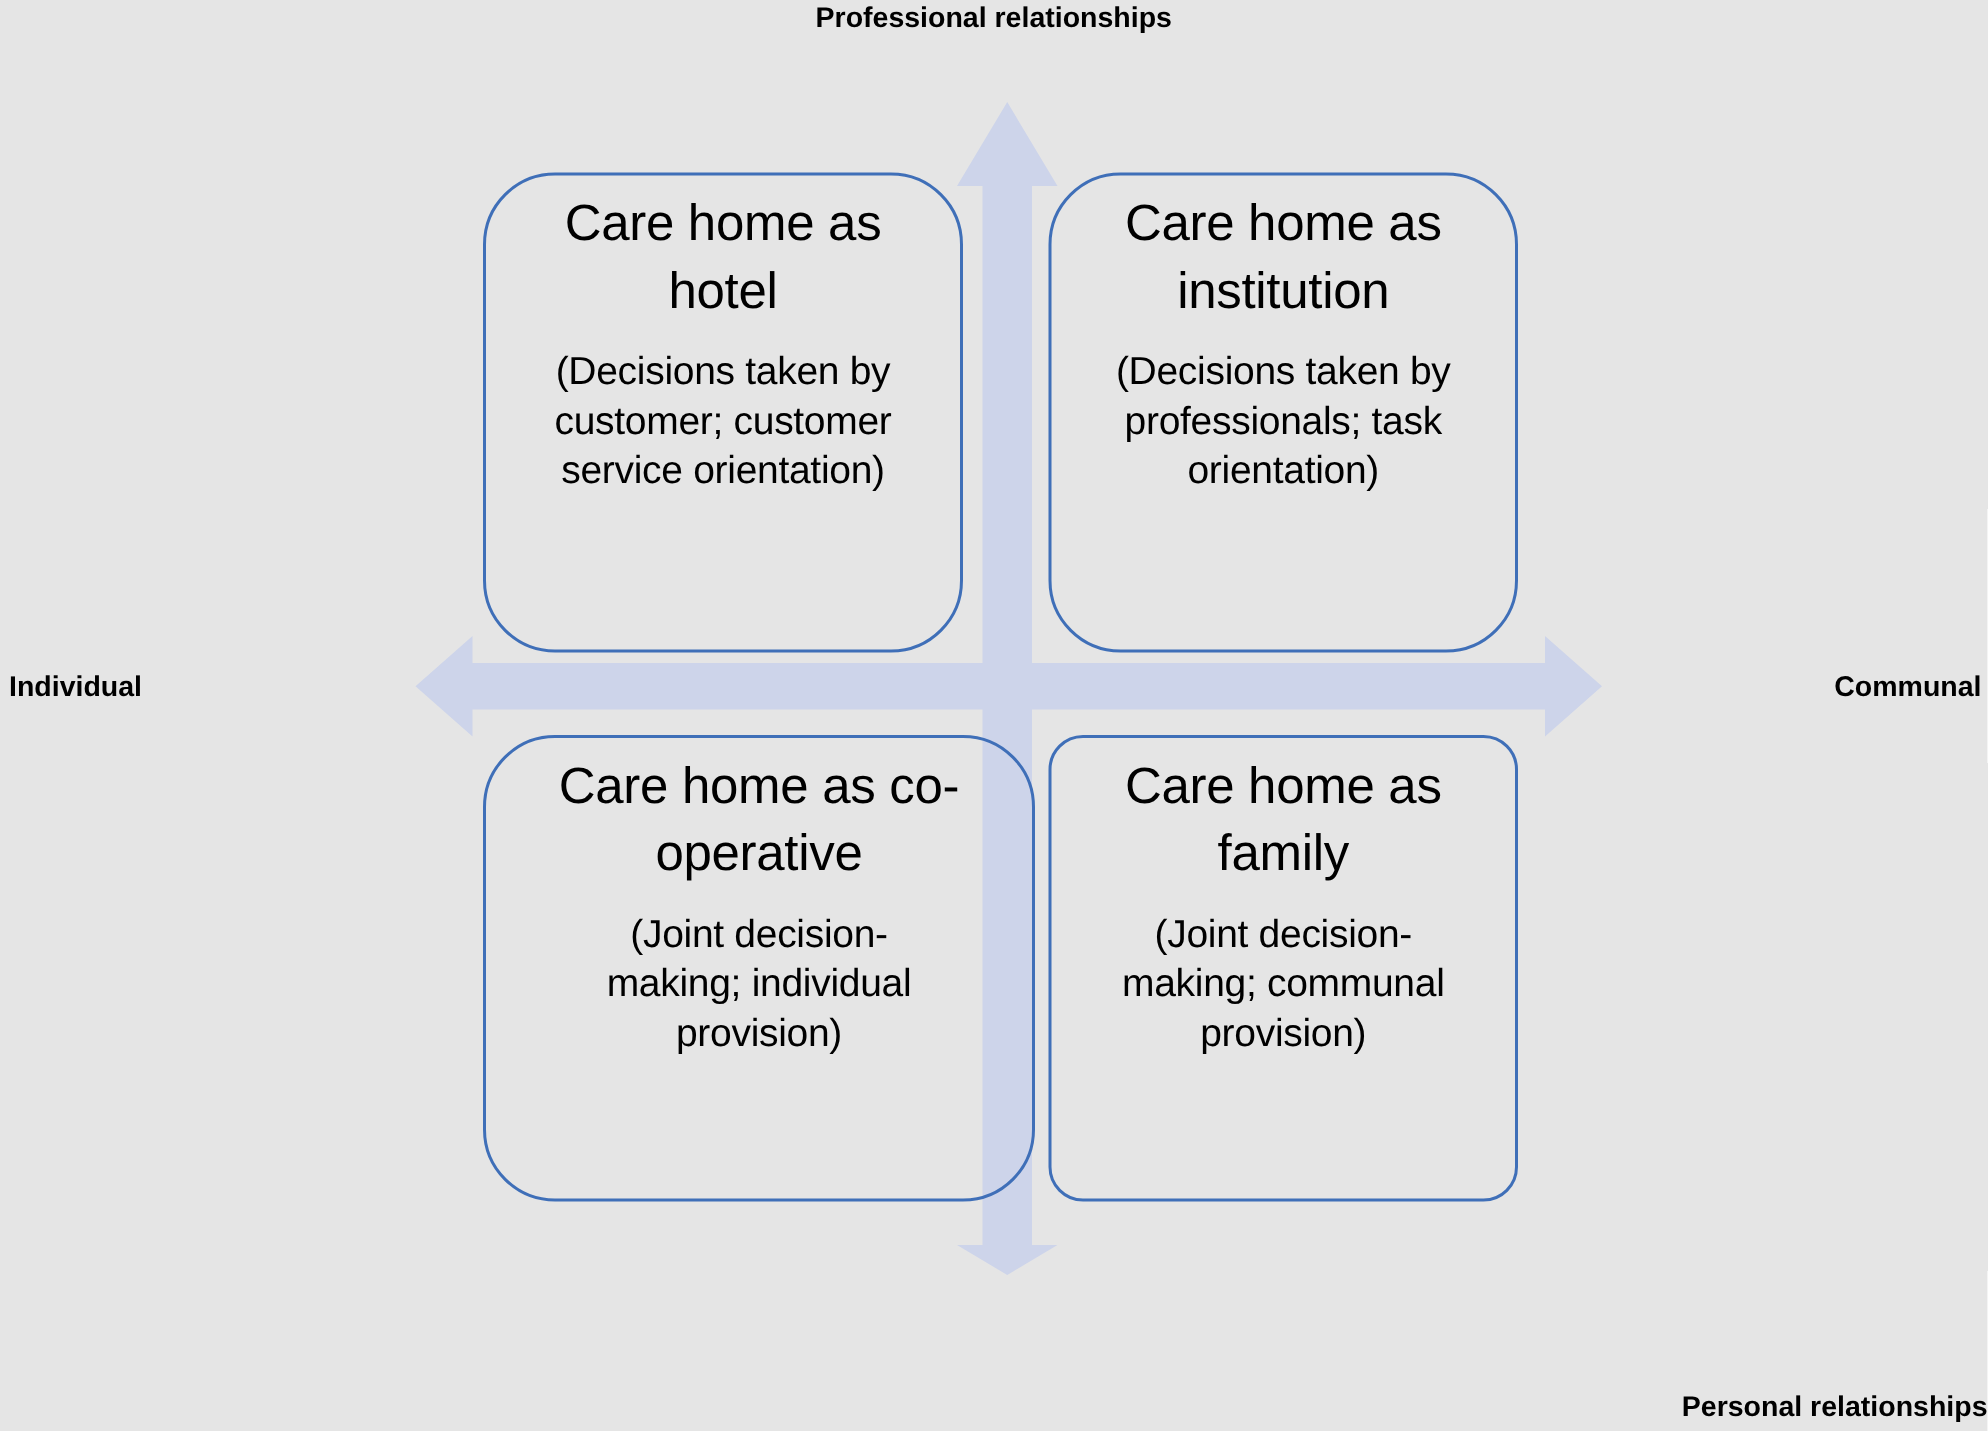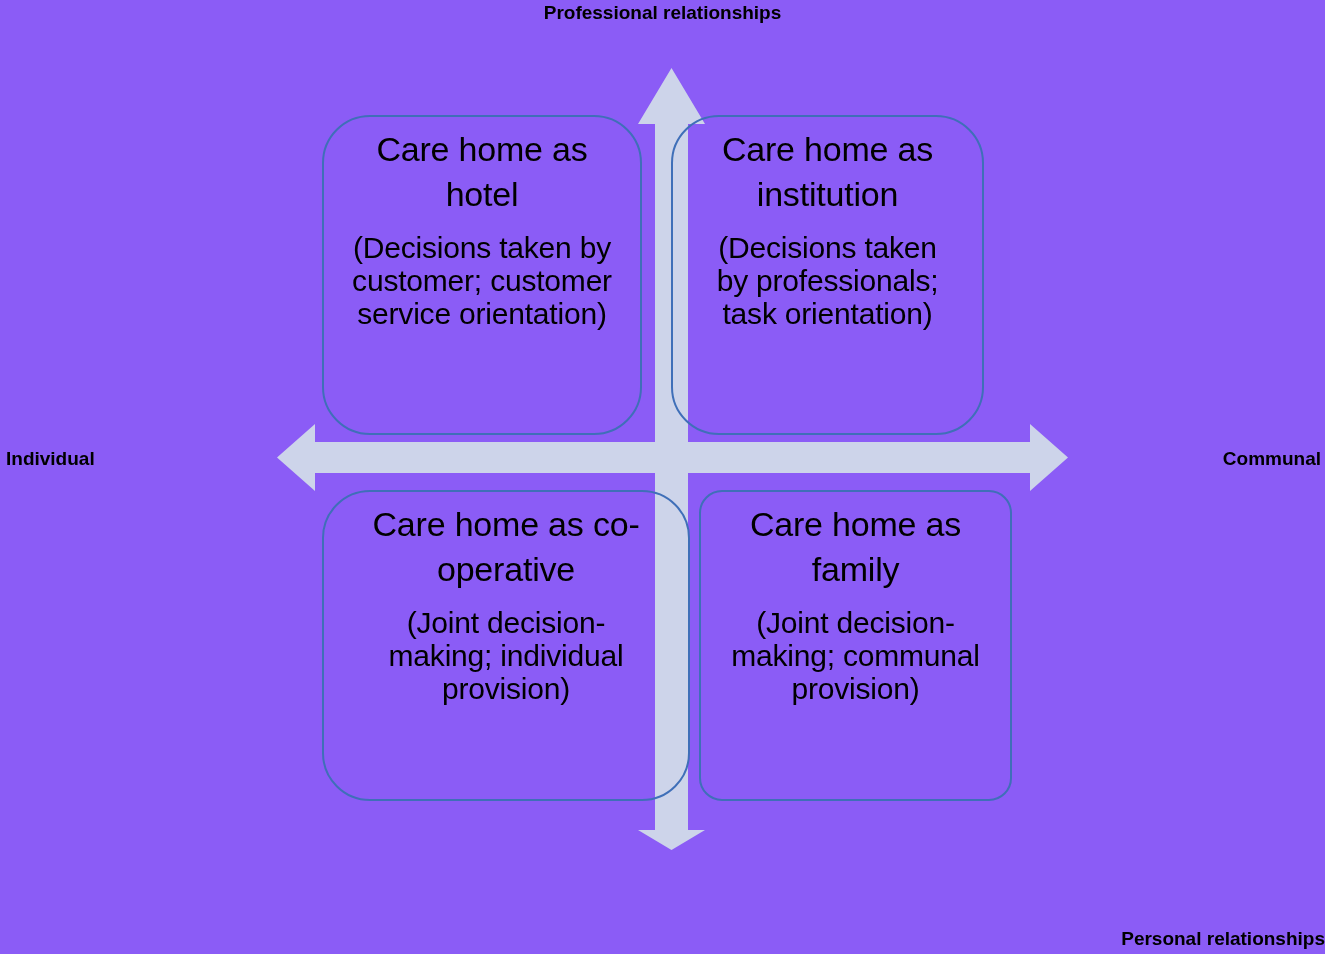--- a/index.html
+++ b/index.html
@@ -9,21 +9,21 @@
     background: #ffffff;
   }
   body {
     font-family: "Liberation Sans", "DejaVu Sans", sans-serif;
     color: #000000;
   }
   #stage {
     position: relative;
     width: 1325px;
     height: 954px;
-    background: #8b5cf6;
+    background: #e5e5e5;
     overflow: hidden;
   }
 
   
   .axis-label {
     position: absolute;
     font-weight: bold;
     font-size: 19px;
     line-height: 22px;
     color: #000000;
@@ -50,35 +50,35 @@
     box-sizing: border-box;
     border: 2.6px solid #3f6fb8;
     border-radius: 48px;
     background: transparent;
     display: flex;
     flex-direction: column;
     align-items: center;
     padding: 10px 18px;
   }
   #box-tl { left: 322px; top: 115px; width: 320px; height: 320px; }
-  #box-tr { left: 671px; top: 115px; width: 313px; height: 320px; }
+  #box-tr { left: 699px; top: 115px; width: 313px; height: 320px; }
   #box-bl { left: 322px; top: 490px; width: 368px; height: 311px; }
   #box-br { left: 699px; top: 490px; width: 313px; height: 311px; border-radius: 23px; }
 
   .quad-title {
     font-size: 34px;
     line-height: 45px;
     text-align: center;
     font-weight: normal;
     color: #000000;
     margin: 0 0 14px 0;
     letter-spacing: -0.2px;
   }
   .quad-desc {
-    font-size: 30px;
+    font-size: 26px;
     line-height: 33px;
     text-align: center;
     font-weight: normal;
     color: #000000;
     margin: 0;
     letter-spacing: -0.2px;
   }
   
   #box-tl .quad-title { max-width: 270px; }
   #box-tr .quad-title { max-width: 270px; }

